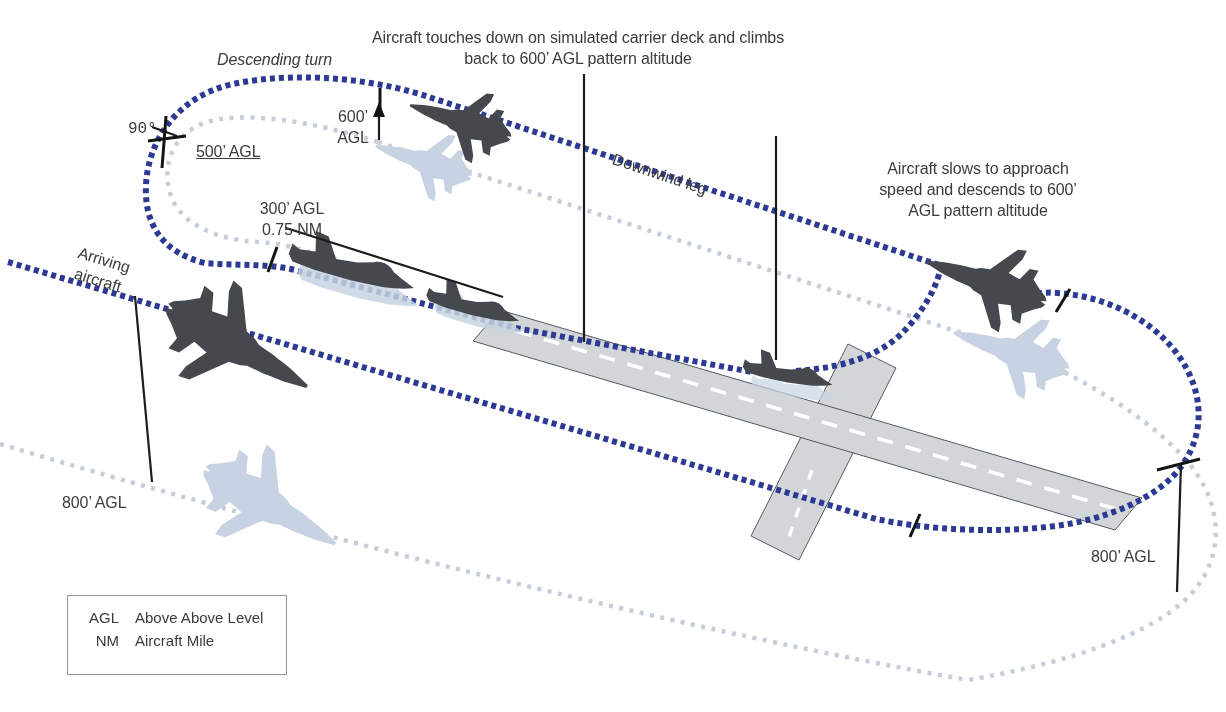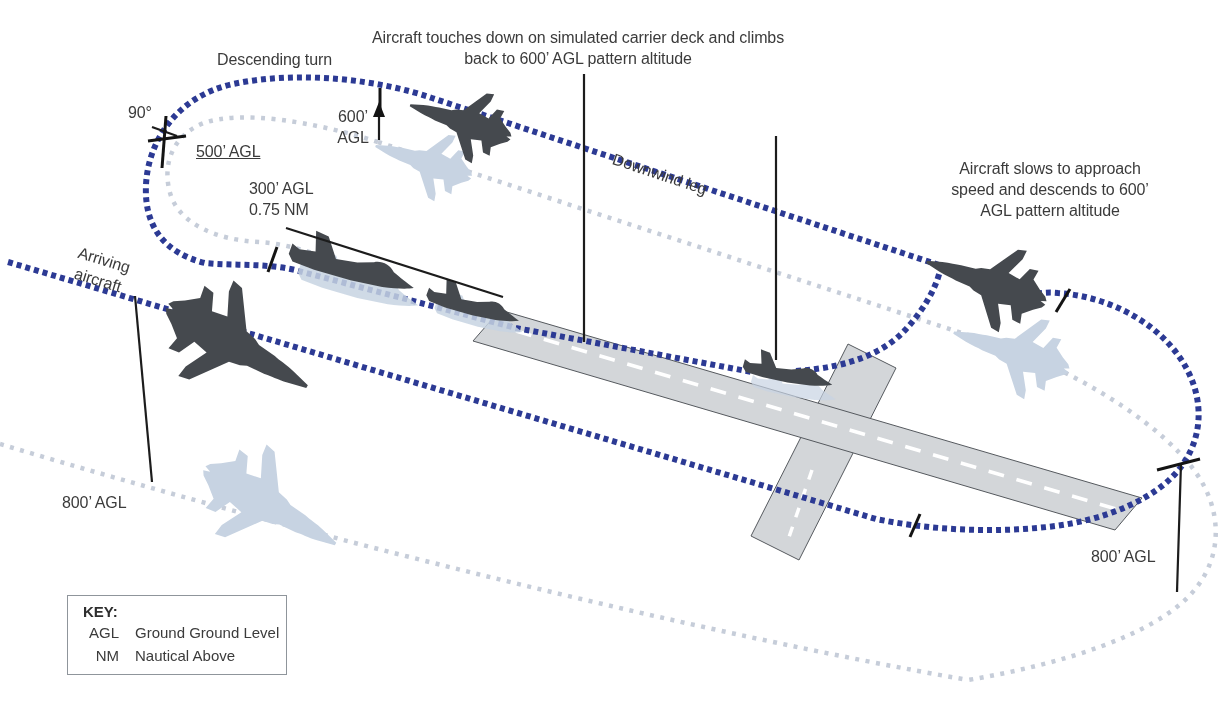--- a/index.html
+++ b/index.html
@@ -5,26 +5,26 @@
   html,body{margin:0;padding:0;background:#ffffff;}
   #stage{position:relative;width:1226px;height:712px;background:#ffffff;overflow:hidden;
          font-family:"Liberation Sans",sans-serif;border-radius:28px;}
   #stage svg{position:absolute;left:0;top:0;}
   .lbl{position:absolute;font:16px/1.32 "Liberation Sans",sans-serif;color:#3b3b3b;
        white-space:pre-line;letter-spacing:-0.1px;}
   .ctr{text-align:center;}
   .rgt{text-align:center;}
   .lbl-note-touchdown{left:360px;top:27px;width:436px;}
   .lbl-note-climb{left:612px;top:85px;width:326px;}
-  .lbl-note-slows{left:942px;top:158px;width:216px;}
-  .lbl-descending-turn{left:217px;top:49px;}
-  .lbl-90deg{left:128px;top:102px;}
+  .lbl-note-slows{left:870px;top:158px;width:216px;}
+  .lbl-descending-turn{left:217px;top:49px;font-style:italic;}
+  .lbl-90deg{left:128px;top:119px;font-family:Liberation Mono, monospace;}
   .lbl-500agl{left:196px;top:141px;text-decoration:underline;}
   .lbl-600agl{left:331px;top:106px;width:44px;}
-  .lbl-300agl{left:249px;top:178px;width:86px;}
+  .lbl-300agl{left:249px;top:198px;width:86px;text-align:center;}
   .lbl-downwind{left:613px;top:148px;transform:rotate(18.5deg);transform-origin:0 50%;}
   .lbl-arriving{left:60px;top:249px;width:82px;transform:rotate(17deg);}
   .lbl-800agl-left{left:62px;top:492px;}
   .lbl-800agl-right{left:1091px;top:546px;}
   .keybox{position:absolute;left:67px;top:595px;width:220px;height:80px;
           border:1px solid #8f959b;background:#ffffff;box-sizing:border-box;
           padding:7px 0 0 15px;}
   .keybox .ktitle{font:bold 15px/1.2 "Liberation Sans",sans-serif;color:#2e2e2e;}
   .keyrow{display:grid;grid-template-columns:36px auto;column-gap:16px;
           font:15px/1.38 "Liberation Sans",sans-serif;color:#3b3b3b;margin-top:2px;}
@@ -126,24 +126,23 @@
 AGL</div>
   <div class="lbl lbl-300agl">300’ AGL
 0.75 NM</div>
   <div class="lbl lbl-downwind">Downwind leg</div>
   <div class="lbl ctr lbl-arriving">Arriving
 aircraft</div>
   <div class="lbl lbl-800agl-left">800’ AGL</div>
   <div class="lbl lbl-800agl-right">800’ AGL</div>
 
   <div class="keybox">
-    <div class="ktitle">KEY:</div>
     <div class="keyrow">
       <span class="abbr">AGL</span>
-      <span class="term">Ground Ground Level</span>
+      <span class="term">Above Above Level</span>
     </div>
     <div class="keyrow">
       <span class="abbr">NM</span>
-      <span class="term">Nautical Above</span>
+      <span class="term">Aircraft Mile</span>
     </div>
   </div>
 
 </div>
 
 </body></html>

